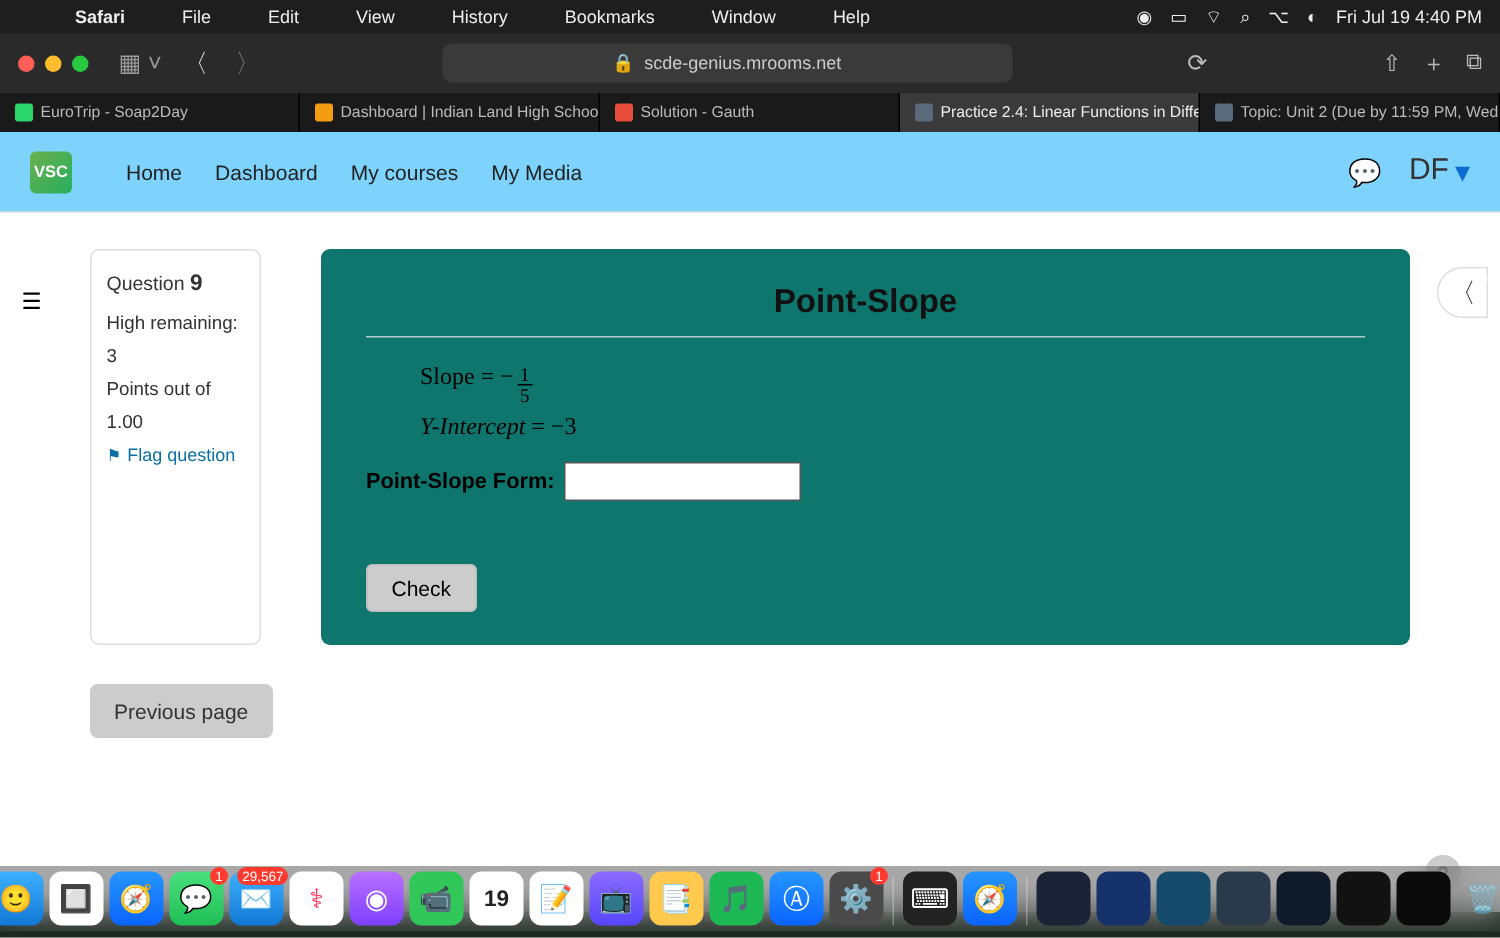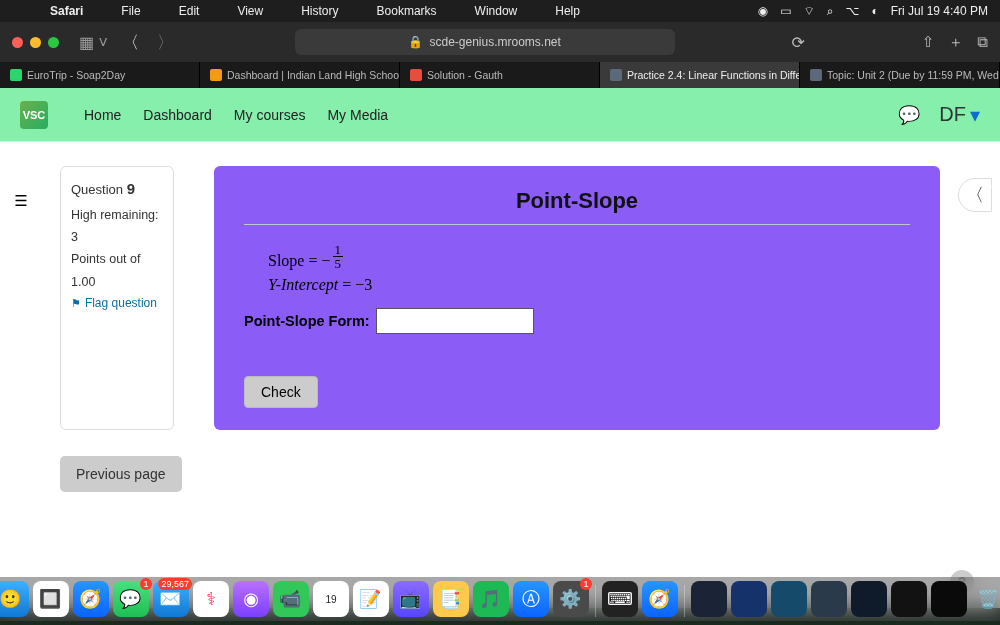--- a/index.html
+++ b/index.html
@@ -27,42 +27,42 @@
 
 .tab-strip { background: #1a1a1a; height: 26px; display: flex; }
 .tab { flex: 1; max-width: 200px; display: flex; align-items: center; padding: 0 10px; font-size: 10.5px; color: #bbb; border-right: 1px solid #000; gap: 5px; overflow: hidden; white-space: nowrap; }
 .tab.active { background: #3a3a3a; color: #eee; }
 .favicon { width: 12px; height: 12px; border-radius: 2px; display: inline-block; flex-shrink: 0; }
 
 
 .page-wrap { position: relative; height: 520px; background: #fff; }
 
 
-.site-nav { height: 54px; background: #86efac; display: flex; align-items: center; padding: 0 20px; border-bottom: 1px solid #e5e5e5; }
+.site-nav { height: 54px; background: #7dd3fc; display: flex; align-items: center; padding: 0 20px; border-bottom: 1px solid #e5e5e5; }
 .site-logo { width: 28px; height: 28px; background: linear-gradient(135deg,#6ab04c,#27ae60); border-radius: 4px; padding: 2px; display:flex; align-items:center; justify-content:center; color:#fff; font-size:11px; font-weight:bold; }
 .site-nav .navlink { margin-left: 22px; font-size: 14px; color: #222; cursor: pointer; }
 .site-nav .navlink:first-of-type { margin-left: 36px; }
 .site-nav .right-nav { margin-left: auto; display: flex; align-items: center; gap: 18px; }
 .user-init { font-size: 20px; color: #333; display:flex; align-items:flex-start; gap:4px; }
 
 
 .quiz-body { display: flex; padding: 24px 60px 10px 60px; gap: 40px; position: relative; }
 .qcard { width: 114px; background: #fff; border: 1px solid #ddd; border-radius: 6px; padding: 12px 10px; font-size: 12.5px; color: #333; }
 .qcard .qnum { font-size: 13px; margin-bottom: 8px; }
 .qcard .qnum b { font-size: 15px; }
 .qcard div { margin-bottom: 6px; line-height: 1.3; }
 .flag-link { color: #0b6fa4; font-size: 12px; cursor: pointer; }
 .flag-link::before { content: "⚑"; margin-right: 4px; font-size: 11px; }
 
-.question-panel { flex: 1; background: #8b5cf6; border-radius: 6px; padding: 22px 30px 22px 30px; }
+.question-panel { flex: 1; background: #0f766e; border-radius: 6px; padding: 22px 30px 22px 30px; }
 .qtitle { text-align: center; font-size: 22px; font-weight: 700; margin-bottom: 10px; color: #111; }
 .question-panel hr { border: none; border-top: 1px solid #b5cccc; margin-bottom: 18px; }
 .instr { font-size: 14.5px; color: #111; margin-bottom: 10px; }
 .instr b { font-weight: 700; }
-.mathline { font-family: "Cambria Math", "STIX", serif; font-size: 16px; margin: 6px 0 6px 24px; display:flex; align-items:flex-end; }
+.mathline { font-family: "Cambria Math", "STIX", serif; font-size: 16px; margin: 6px 0 6px 36px; display:flex; align-items:flex-start; }
 .frac { display: inline-flex; flex-direction: column; align-items: center; font-size: 13px; line-height: 1; margin-left: 2px; vertical-align: middle; }
 .frac .num { border-bottom: 1px solid #000; padding: 0 2px; }
 .answer-row { margin-top: 14px; font-size: 14.5px; font-weight: 700; display:flex; align-items:center; gap:6px; }
 .answer-input { width: 158px; height: 26px; border: 1px solid #555; background: #fff; padding: 2px 4px; font-weight: normal; }
 .check-btn { margin-top: 42px; background: #ccc; border: 1px solid #bbb; border-radius: 4px; padding: 7px 16px; font-size: 14px; cursor: pointer; }
 
 
 .side-toggle { position: absolute; width: 34px; height: 34px; background: #fff; border: 1px solid #ddd; border-radius: 50% 0 0 50%; display:flex; align-items:center; justify-content:center; font-size:18px; color:#333; cursor:pointer; top: 90px; }
 .side-toggle.right { right: 8px; }
 .drawer-btn { position:absolute; top:100px; left:8px; width:26px; height:26px; background:#fff; border-radius:4px; display:flex; align-items:center; justify-content:center; font-size:15px; }
@@ -217,21 +217,21 @@
 <div class="dock-wrap">
   <div class="dock-icon" style="background:linear-gradient(#3db0ff,#1178d4)">🙂</div>
   <div class="dock-icon" style="background:#fff">🔲</div>
   <div class="dock-icon" style="background:linear-gradient(#2596ff,#0b64ff)">🧭</div>
   <div class="dock-icon" style="background:linear-gradient(#48e07e,#1fbf54)">💬<span class="badge">1</span></div>
   <div class="dock-icon" style="background:linear-gradient(#3db0ff,#1178d4)">✉️<span class="badge">29,567</span></div>
   <div class="dock-icon" style="background:#fff;color:#ff2d55">⚕︎</div>
   <div class="dock-icon" style="background:linear-gradient(#b870ff,#7d3fff)">◉</div>
   <div class="dock-icon" style="background:#31c759">📹</div>
   <div class="dock-icon" style="background:#fff;color:#222">
-      <span style="font-size:10px;font-weight:400">19</span>
+      <span style="font-size:15px;font-weight:700">19</span>
     </div>
   <div class="dock-icon" style="background:#fff">📝</div>
   <div class="dock-icon" style="background:linear-gradient(#8b6bff,#5746ff)">📺</div>
   <div class="dock-icon" style="background:#ffc94d">📑</div>
   <div class="dock-icon" style="background:#1db954">🎵</div>
   <div class="dock-icon" style="background:linear-gradient(#2596ff,#0b64ff)">Ⓐ</div>
   <div class="dock-icon" style="background:#4a4a4a">⚙️<span class="badge">1</span></div>
   <div class="dock-sep"></div>
   <div class="dock-icon" style="background:#222">⌨︎</div>
   <div class="dock-icon" style="background:linear-gradient(#2596ff,#0b64ff)">🧭</div>

